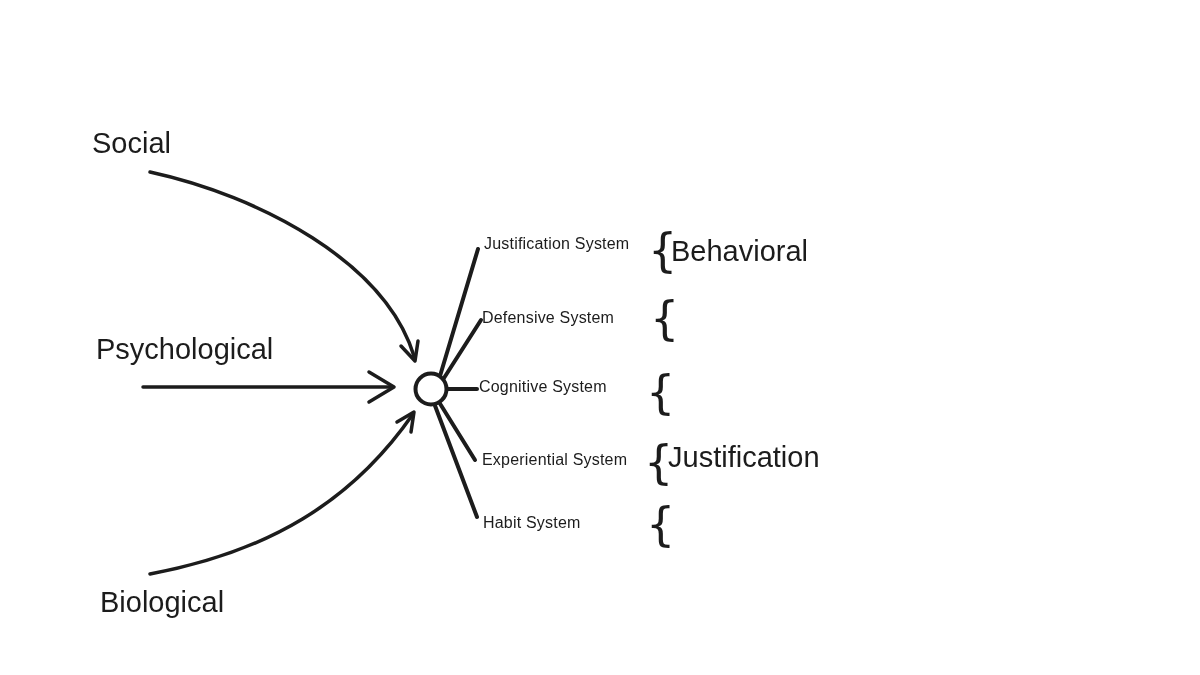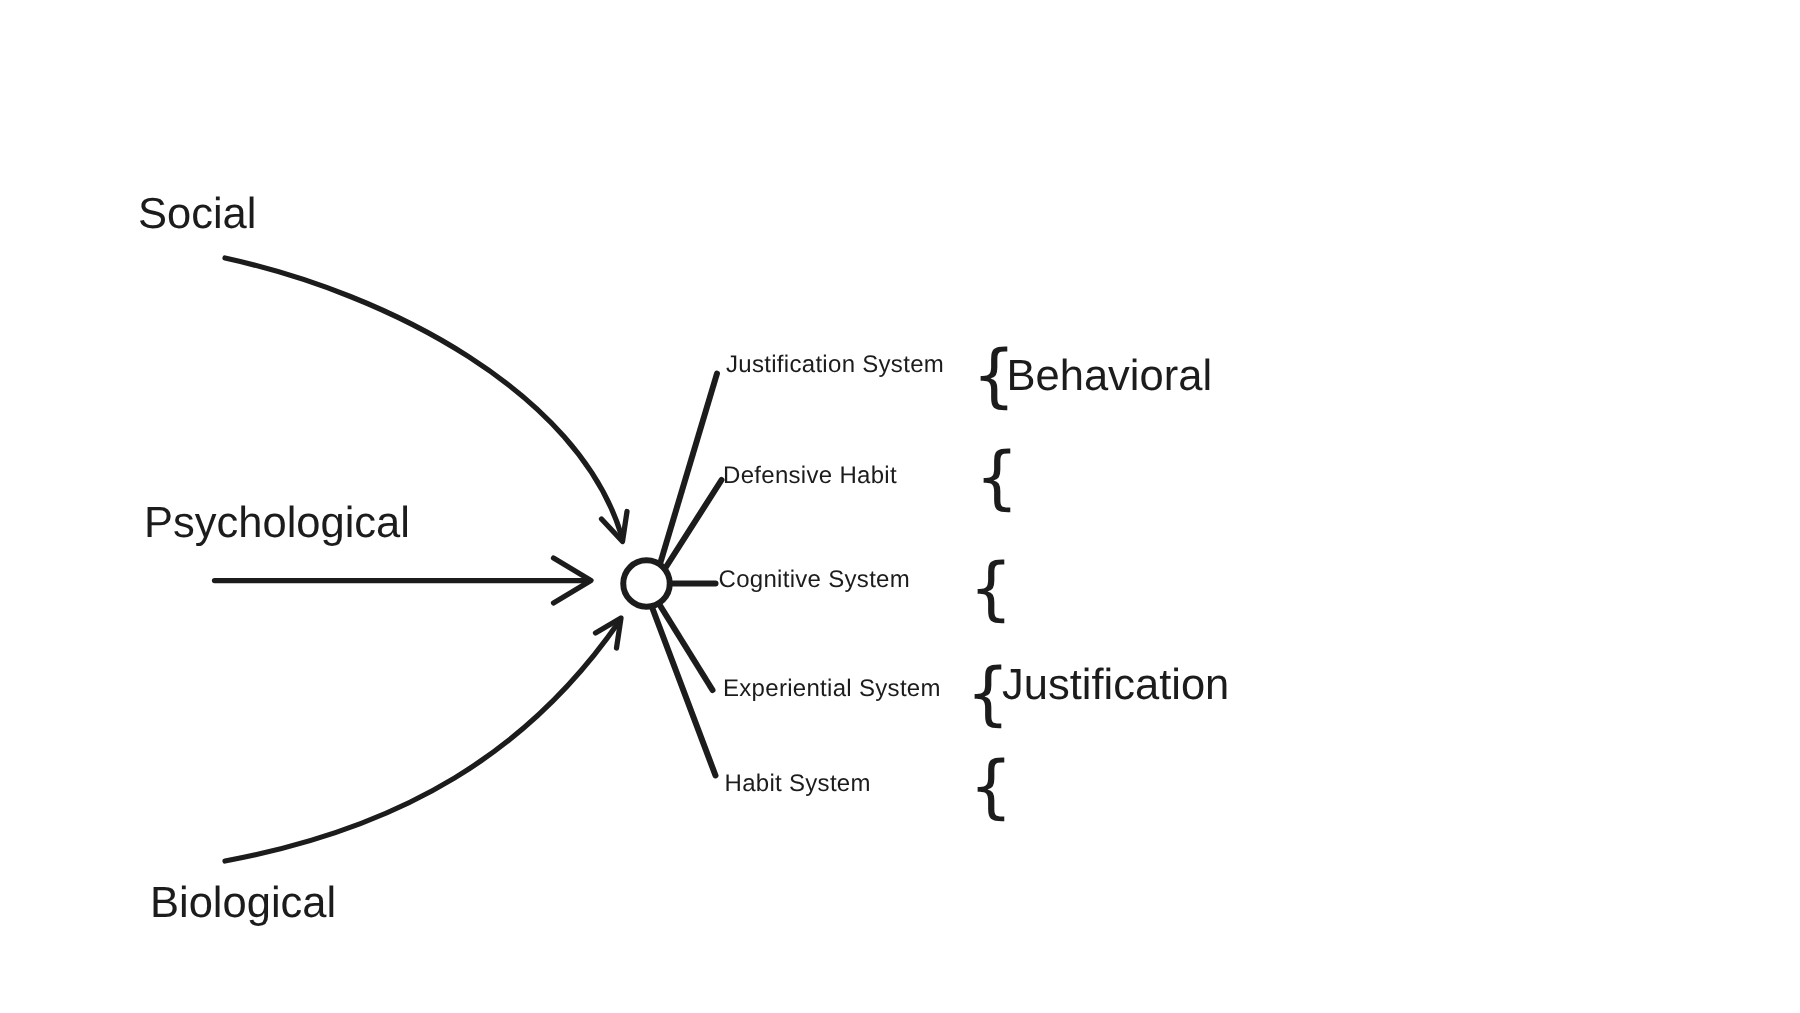--- a/index.html
+++ b/index.html
@@ -53,21 +53,21 @@
 
       <circle cx="431" cy="389" r="15.5" fill="#ffffff" stroke-width="4"></circle>
     </g>
   </svg>
 
   <div class="lbl lbl-main" style="left:92px;  top:129px;">Social</div>
   <div class="lbl lbl-main" style="left:96px;  top:335px;">Psychological</div>
   <div class="lbl lbl-main" style="left:100px; top:588px;">Biological</div>
 
   <div class="lbl lbl-sys" style="left:484px; top:236px;">Justification System</div>
-  <div class="lbl lbl-sys" style="left:482px; top:310px;">Defensive Habit</div>
+  <div class="lbl lbl-sys" style="left:482px; top:310px;">Defensive System</div>
   <div class="lbl lbl-sys" style="left:479px; top:379px;">Cognitive System</div>
   <div class="lbl lbl-sys" style="left:482px; top:452px;">Experiential System</div>
   <div class="lbl lbl-sys" style="left:483px; top:515px;">Habit System</div>
 
   <div class="brace" style="left:648px; top:226px;">{</div>
   <div class="brace" style="left:650px; top:294px;">{</div>
   <div class="brace" style="left:646px; top:368px;">{</div>
   <div class="brace" style="left:644px; top:438px;">{</div>
   <div class="brace" style="left:646px; top:500px;">{</div>
 

